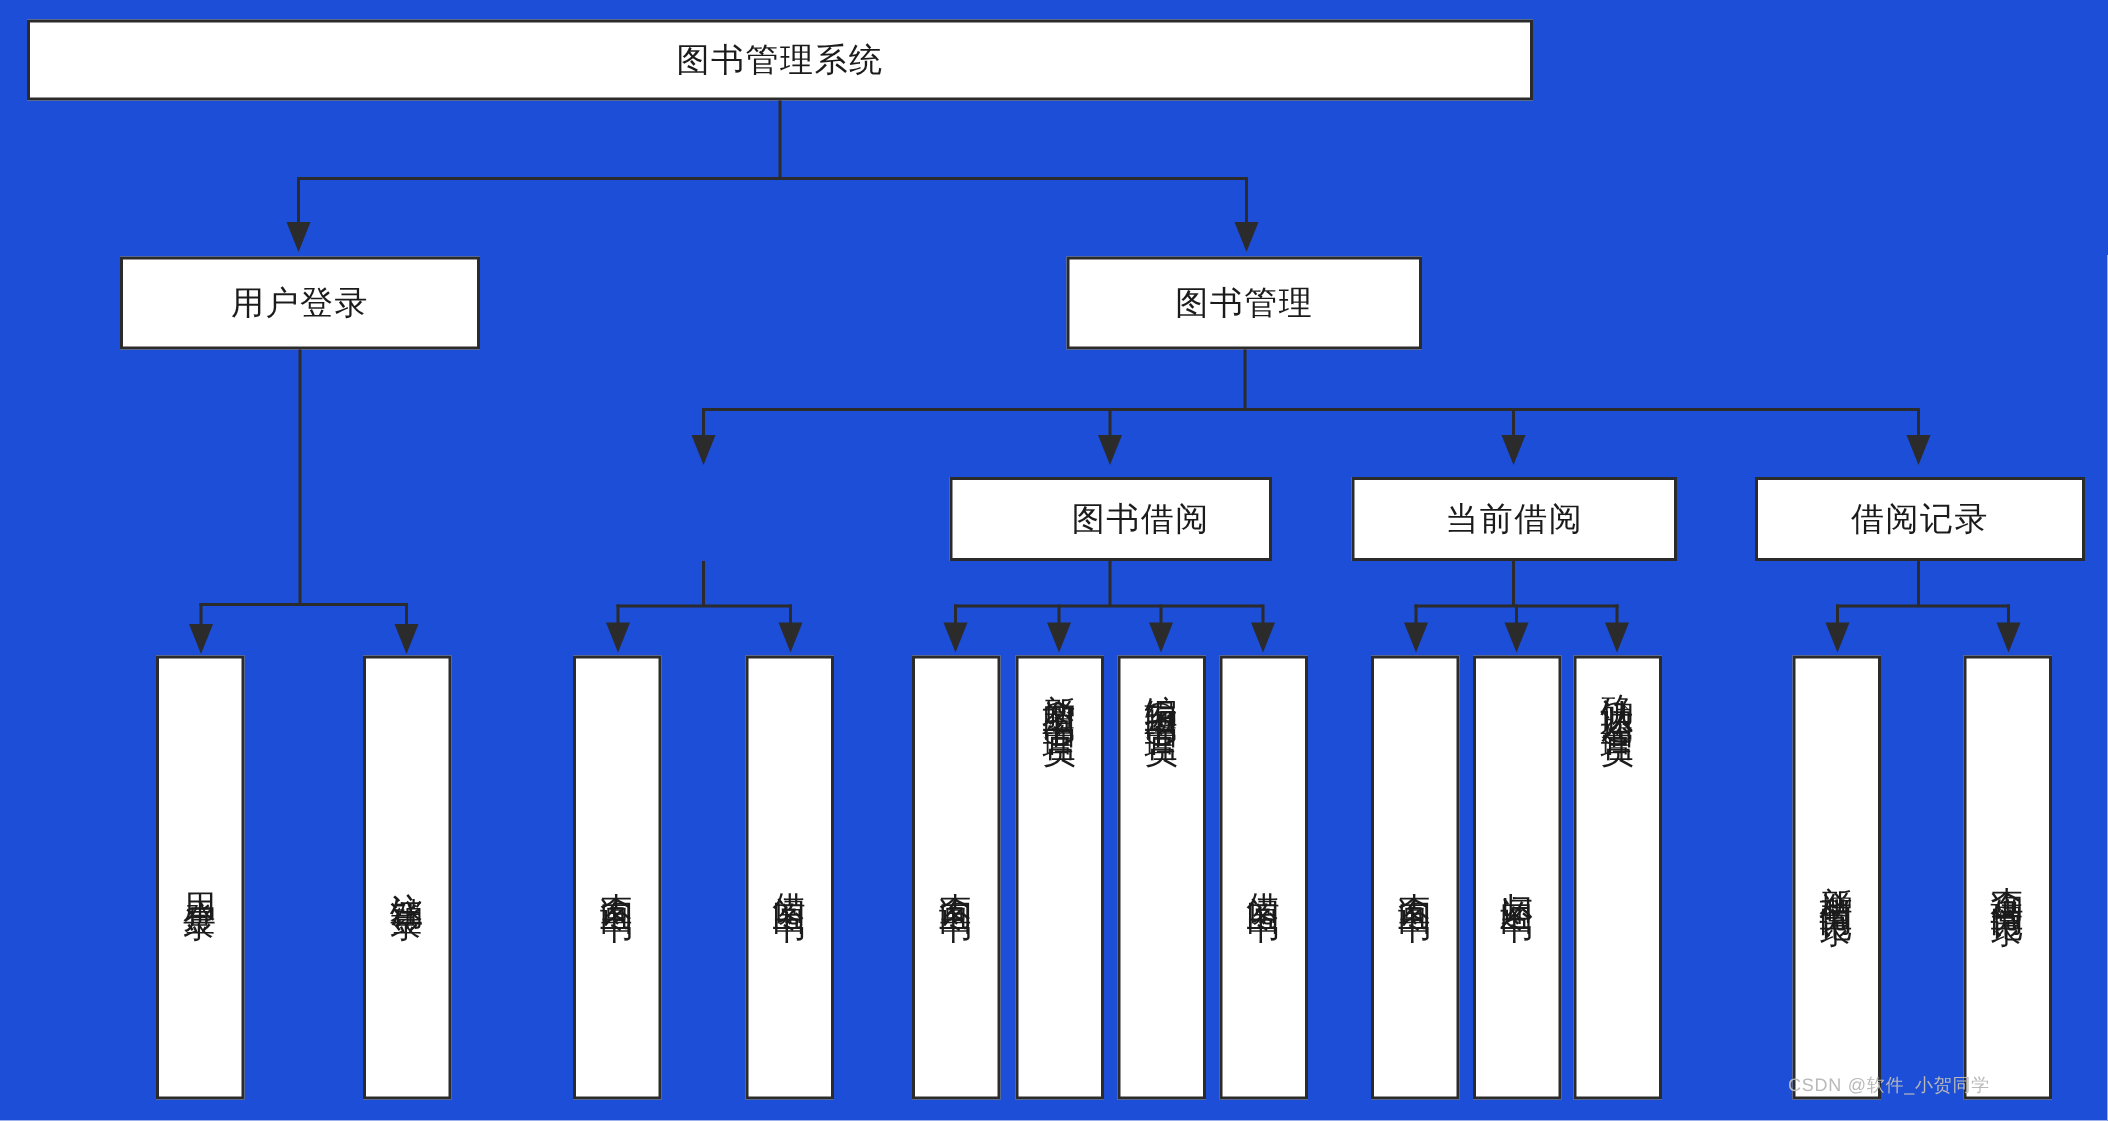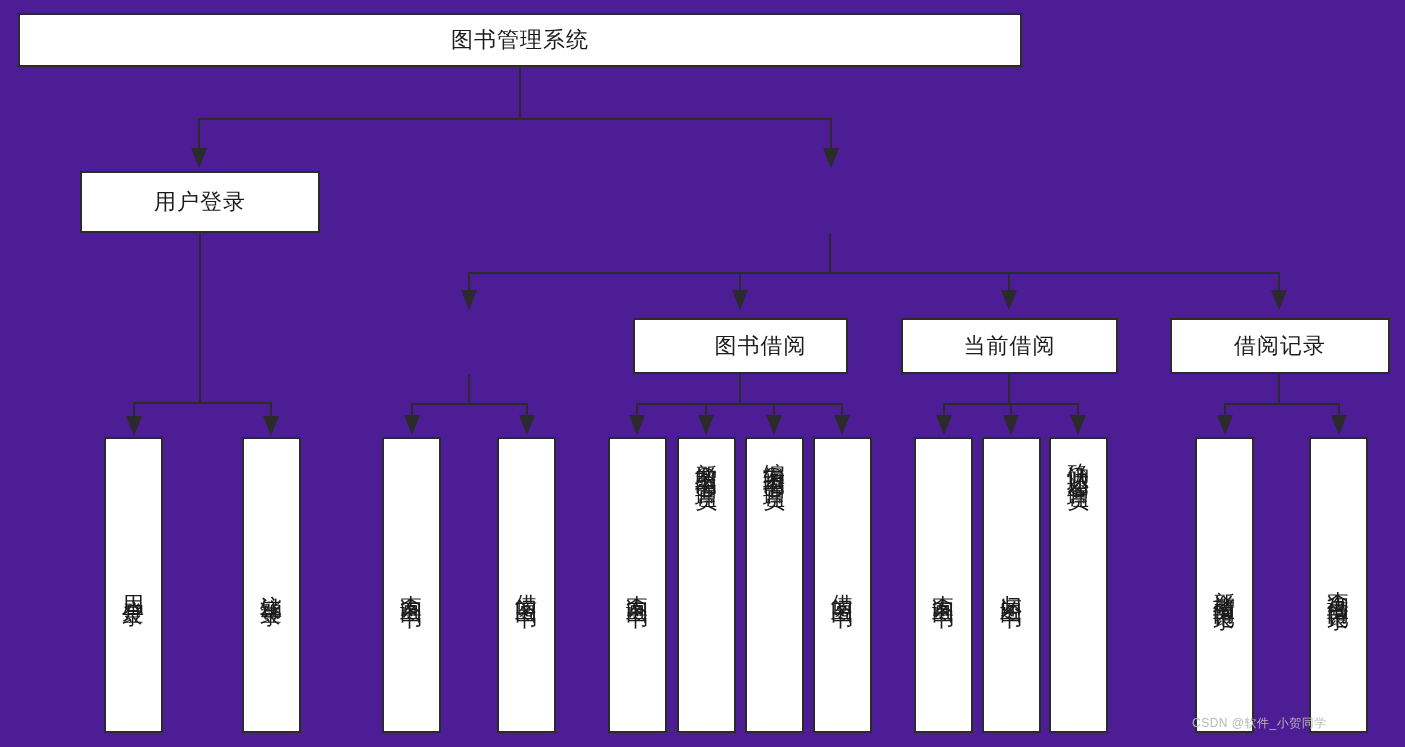--- a/index.html
+++ b/index.html
@@ -5,21 +5,21 @@
 <style>
   html,body{margin:0;padding:0;background:#ffffff;}
   body{
     font-family:"Liberation Sans","DejaVu Sans",sans-serif;
     -webkit-font-smoothing:antialiased;
   }
   #canvas{
     position:relative;
     width:1405px;
     height:747px;
-    background:#4c1d95;
+    background:#1d4ed8;
     overflow:hidden;
   }
   
   .node{
     position:absolute;
     box-sizing:border-box;
     background:#ffffff;
     border:2px solid #2b2b2b;
     display:flex;
     align-items:center;
@@ -91,20 +91,23 @@
 
   <div class="ln hh" style="left:198px;top:118px;width:634px;height:2px;"></div>
 
   <div class="ln vv" style="left:198px;top:118px;width:2px;height:32px;"></div>
   <div class="arrow" style="left:191px;top:148px;"></div>
   <div class="ln vv" style="left:830px;top:118px;width:2px;height:32px;"></div>
   <div class="arrow" style="left:823px;top:148px;"></div>
 
   <div class="node h" style="left:80px;top:171px;width:240px;height:62px;">
     <span>用户登录</span>
+  </div>
+  <div class="node h" style="left:711px;top:171px;width:237px;height:62px;">
+    <span>图书管理</span>
   </div>
 
   <div class="ln vv" style="left:199px;top:233px;width:2px;height:170px;"></div>
   <div class="ln hh" style="left:133px;top:402px;width:139px;height:2px;"></div>
   <div class="ln vv" style="left:133px;top:402px;width:2px;height:18px;"></div>
   <div class="arrow" style="left:126px;top:416px;"></div>
   <div class="ln vv" style="left:270px;top:402px;width:2px;height:18px;"></div>
   <div class="arrow" style="left:263px;top:416px;"></div>
 
   <div class="ln vv" style="left:829px;top:233px;width:2px;height:40px;"></div>

